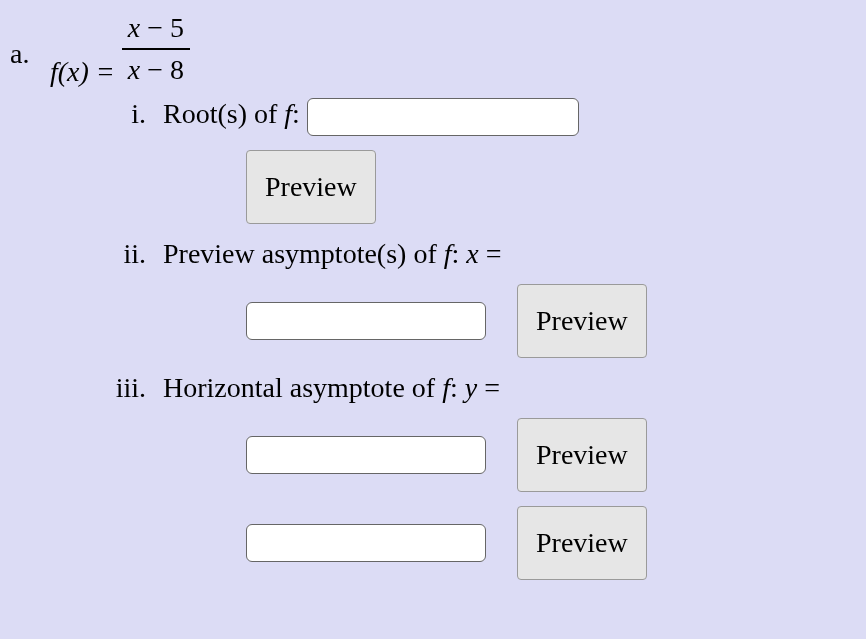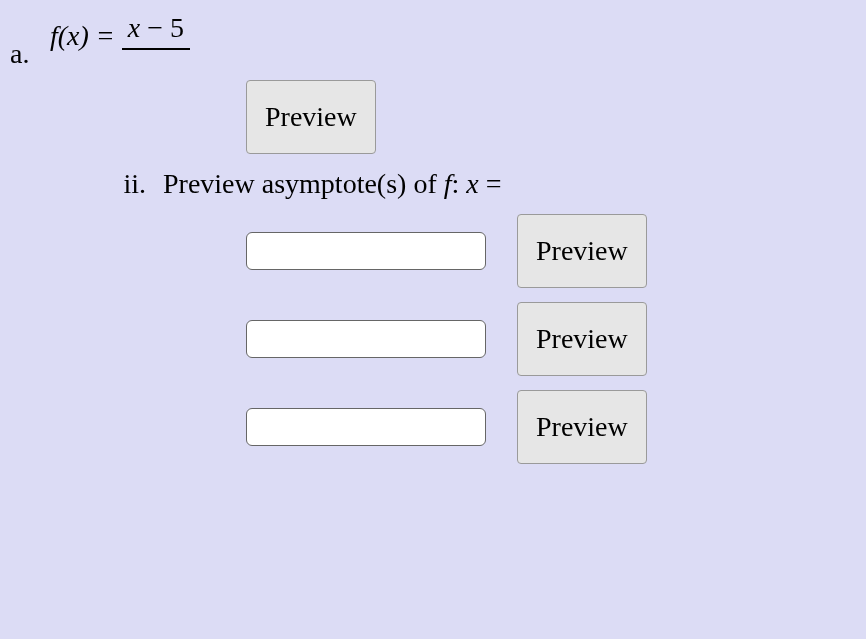--- a/index.html
+++ b/index.html
@@ -100,41 +100,55 @@
 
 <div class="question-row">
   <span class="qlabel">a.</span>
   <span class="fn">
     <span class="ital">
       <span class="mathvar">f</span>(<span class="mathvar">x</span>)&nbsp;=
     </span>
     <span class="fraction">
       <span class="num"><span class="mathvar">x</span> − 5</span>
       <span class="bar"></span>
+      <span class="den"><span class="mathvar">x</span> − 8</span>
     </span>
   </span>
 </div>
 
 <div class="sub-list">
 
+  <div class="sub-row">
+    <span class="sub-label">i.</span>
+    <span class="sub-text">
+      <span>Root(s) of </span><span class="mathvar">f</span><span>:</span>
+    </span>
+    <input type="text" class="input-box input-wide" style="">
+  </div>
   <div class="sub-row">
     <button class="btn btn-indent">Preview</button>
   </div>
 
   <div class="sub-row">
     <span class="sub-label">ii.</span>
     <span class="sub-text">
       <span>Preview asymptote(s) of </span><span class="mathvar">f</span><span>: </span><span class="mathvar">x</span> =
     </span>
   </div>
   <div class="sub-row inline-group">
     <input type="text" class="input-box input-mid" style="">
     <button class="btn">Preview</button>
   </div>
 
+  <div class="sub-row">
+    <span class="sub-label">iii.</span>
+    <span class="sub-text">
+      <span>Horizontal asymptote of </span><span class="mathvar">f</span><span>: </span><span class="mathvar">y</span> =
+    </span>
+  </div>
   <div class="sub-row inline-group">
     <input type="text" class="input-box input-mid" style="">
     <button class="btn">Preview</button>
   </div>
 
   <div class="sub-row inline-group">
     <input type="text" class="input-box input-mid" style="">
     <button class="btn">Preview</button>
   </div>
 

